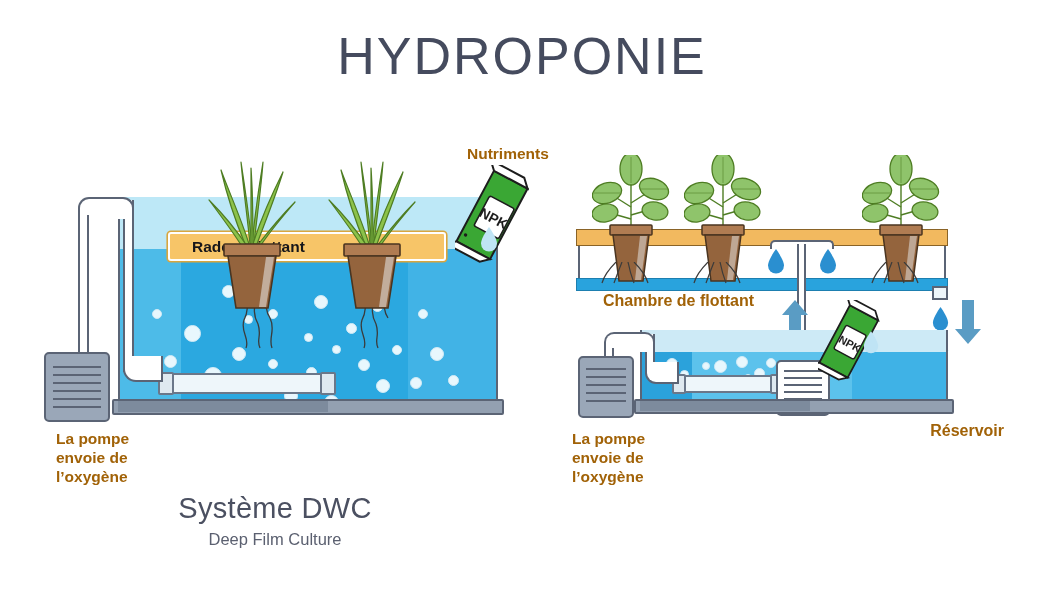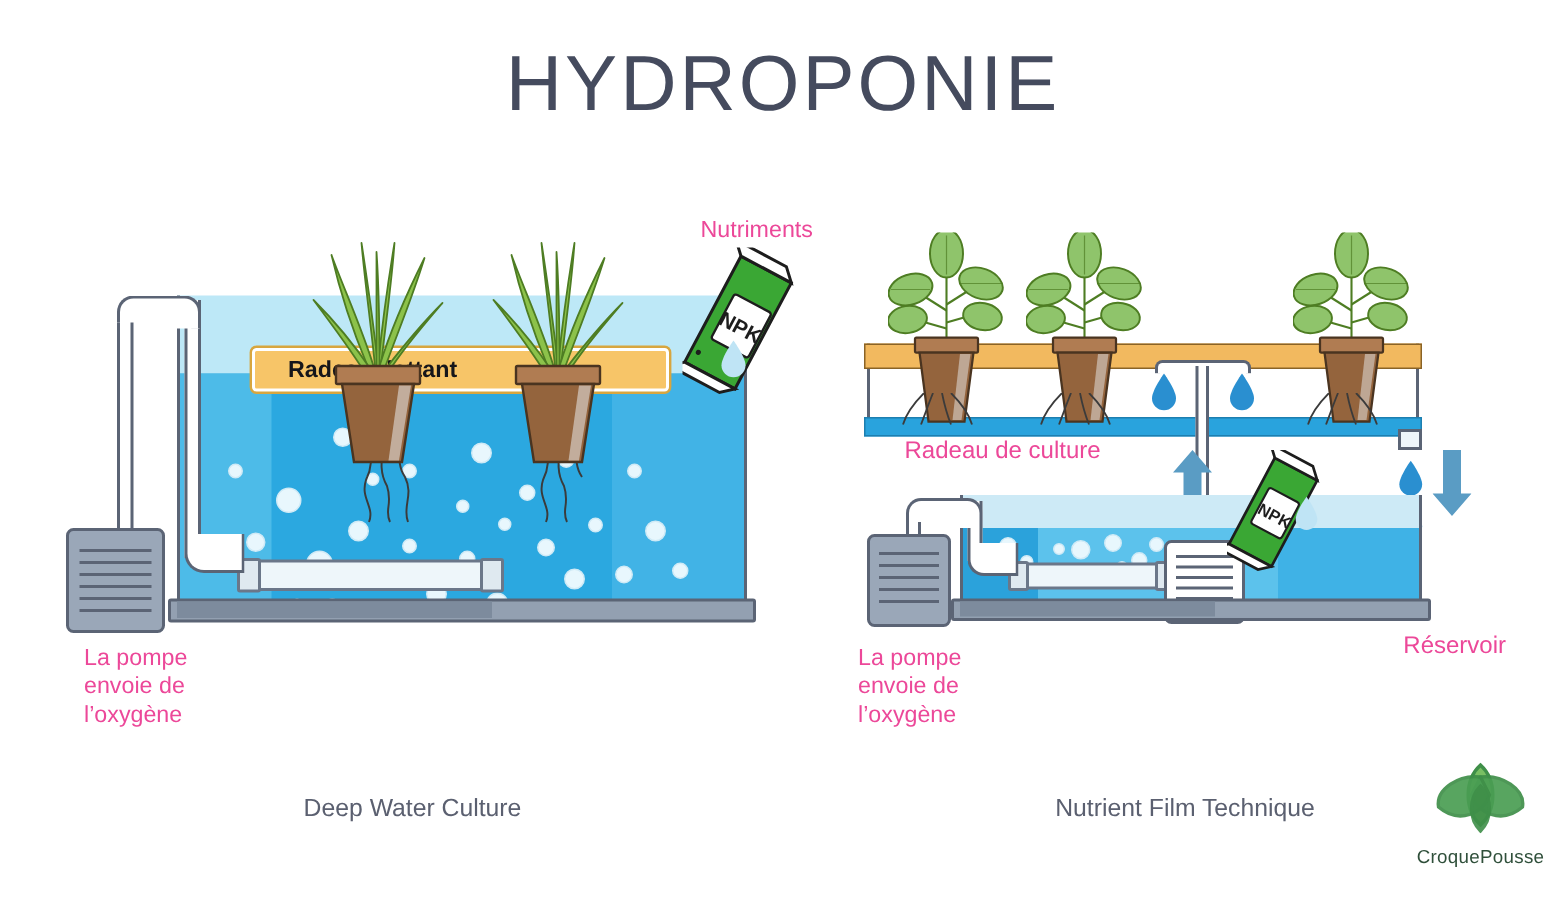--- a/index.html
+++ b/index.html
@@ -8,21 +8,21 @@
   #stage{position:relative;width:1044px;height:605px;background:#fff;}
   .abs{position:absolute;}
 
   
   #title{
     left:0;top:26px;width:1044px;text-align:center;
     font-size:52px;letter-spacing:2px;color:#454b5e;font-weight:400;
   }
 
   
-  .lbl-bold{font-weight:normal;color:#ec4899;font-size:15.5px;line-height:1.22;}
+  .lbl-bold{font-weight:bold;color:#a16207;font-size:15.5px;line-height:1.22;}
   .sys-title{font-size:29px;color:#4b5061;letter-spacing:.3px;text-align:center;}
   .sys-sub{font-size:16.5px;color:#5b6070;text-align:center;}
 
   
   #dwc-tank{left:118px;top:197px;width:380px;height:214px;}
   .tank-air{position:absolute;left:0;top:0;width:100%;height:52px;background:#bde8f7;}
   .tank-water{position:absolute;left:0;top:52px;width:100%;height:162px;background:#2ba8e0;}
   .tank-water-lt{position:absolute;left:0;top:0;width:63px;height:100%;background:#4dbbe8;}
   .tank-water-rt{position:absolute;right:0;top:0;width:90px;height:100%;background:#41b3e6;}
   .tank-frame{position:absolute;left:0;top:0;width:100%;height:100%;
@@ -216,21 +216,22 @@
   <svg class="abs" style="left:479px;top:226px;width:20px;height:26px;" viewBox="0 0 20 26">
     <path d="M10 1 C10 1 18 12 18 17.5 A8 8 0 1 1 2 17.5 C2 12 10 1 10 1 Z" fill="#bfe4f5"></path>
   </svg>
 
   <div class="abs lbl-bold" style="left:56px;top:430px;width:130px;">
     <div>La pompe</div>
     <div>envoie de</div>
     <div>l’oxygène</div>
   </div>
 
-  <div class="abs sys-sub" style="left:115px;top:530px;width:320px;">Deep Water Culture</div>
+  <div class="abs sys-title" style="left:115px;top:492px;width:320px;">Système DWC</div>
+  <div class="abs sys-sub" style="left:115px;top:530px;width:320px;">Deep Film Culture</div>
 
   <div class="abs" id="nft-chamber"></div>
   <div class="abs" id="nft-shelf"></div>
   <div class="abs" id="nft-channel"></div>
 
   <div class="abs" style="left:592px;top:155px;width:78px;height:128px;">
     <svg width="78" height="128" viewBox="0 0 78 128">
       <g fill="none" stroke="#4e7d23" stroke-width="1.4">
         <path d="M39 76 L39 20"></path>
           <path d="M39 52 L20 40"></path>
@@ -320,21 +321,21 @@
         <path d="M116 0 C112 10 110 16 108 21"></path>
       <path d="M122 0 C124 10 126 16 128 21"></path>
         <path d="M128 0 C136 8 140 14 142 21"></path>
       <path d="M288 0 C280 8 276 14 274 21"></path>
         <path d="M294 0 C290 10 288 16 286 21"></path>
       <path d="M300 0 C302 10 304 16 306 21"></path>
         <path d="M306 0 C314 8 318 14 320 21"></path>
     </g>
   </svg>
 
-  <div class="abs lbl-bold" style="left:603px;top:291px;width:220px;font-size:16px;">Radeau de culture</div>
+  <div class="abs lbl-bold" style="left:603px;top:291px;width:220px;font-size:16px;">Chambre de flottant</div>
 
   <div class="abs tube" style="left:770px;top:240px;width:64px;height:9px;border-bottom:none;border-top-left-radius:5px;border-top-right-radius:5px;"></div>
   <div class="abs tube" style="left:797px;top:244px;width:9px;height:150px;border-top:none;border-bottom:none;"></div>
 
   <svg class="abs" style="left:766px;top:248px;width:20px;height:26px;" viewBox="0 0 20 26">
     <path d="M10 1 C10 1 18 12 18 17.5 A8 8 0 1 1 2 17.5 C2 12 10 1 10 1 Z" fill="#2a8fd0"></path>
   </svg>
   <svg class="abs" style="left:818px;top:248px;width:20px;height:26px;" viewBox="0 0 20 26">
     <path d="M10 1 C10 1 18 12 18 17.5 A8 8 0 1 1 2 17.5 C2 12 10 1 10 1 Z" fill="#2a8fd0"></path>
   </svg>
@@ -423,27 +424,15 @@
   <div class="abs" id="nft-base-dark"></div>
 
   <div class="abs lbl-bold" style="left:572px;top:430px;width:130px;">
     <div>La pompe</div>
     <div>envoie de</div>
     <div>l’oxygène</div>
   </div>
 
   <div class="abs lbl-bold" style="left:884px;top:421px;width:120px;font-size:16px;text-align:right;">Réservoir</div>
 
-  <div class="abs sys-sub" style="left:630px;top:530px;width:320px;">Nutrient Film Technique</div>
-
-  <div class="abs" id="logo">
-    <svg width="72" height="56" viewBox="0 0 72 56" style="display:block;margin:0 auto;">
-      <g fill="none" stroke="#3f8f49" stroke-width="2.2">
-        <path d="M36 4 C47 14 47 34 36 44 C25 34 25 14 36 4 Z" fill="#79bf63"></path>
-        <path d="M36 12 C50 10 66 20 64 32 C50 44 34 36 30 24 Z" fill="#4a9e53" opacity=".92"></path>
-        <path d="M36 12 C22 10 6 20 8 32 C22 44 38 36 42 24 Z" fill="#4a9e53" opacity=".92"></path>
-        <path d="M36 18 C44 26 44 40 36 48 C28 40 28 26 36 18 Z" fill="#3f8f49" opacity=".9"></path>
-      </g>
-    </svg>
-    <div id="logo-text">CroquePousse</div>
-  </div>
+
 
 </div>
 
 </body></html>

